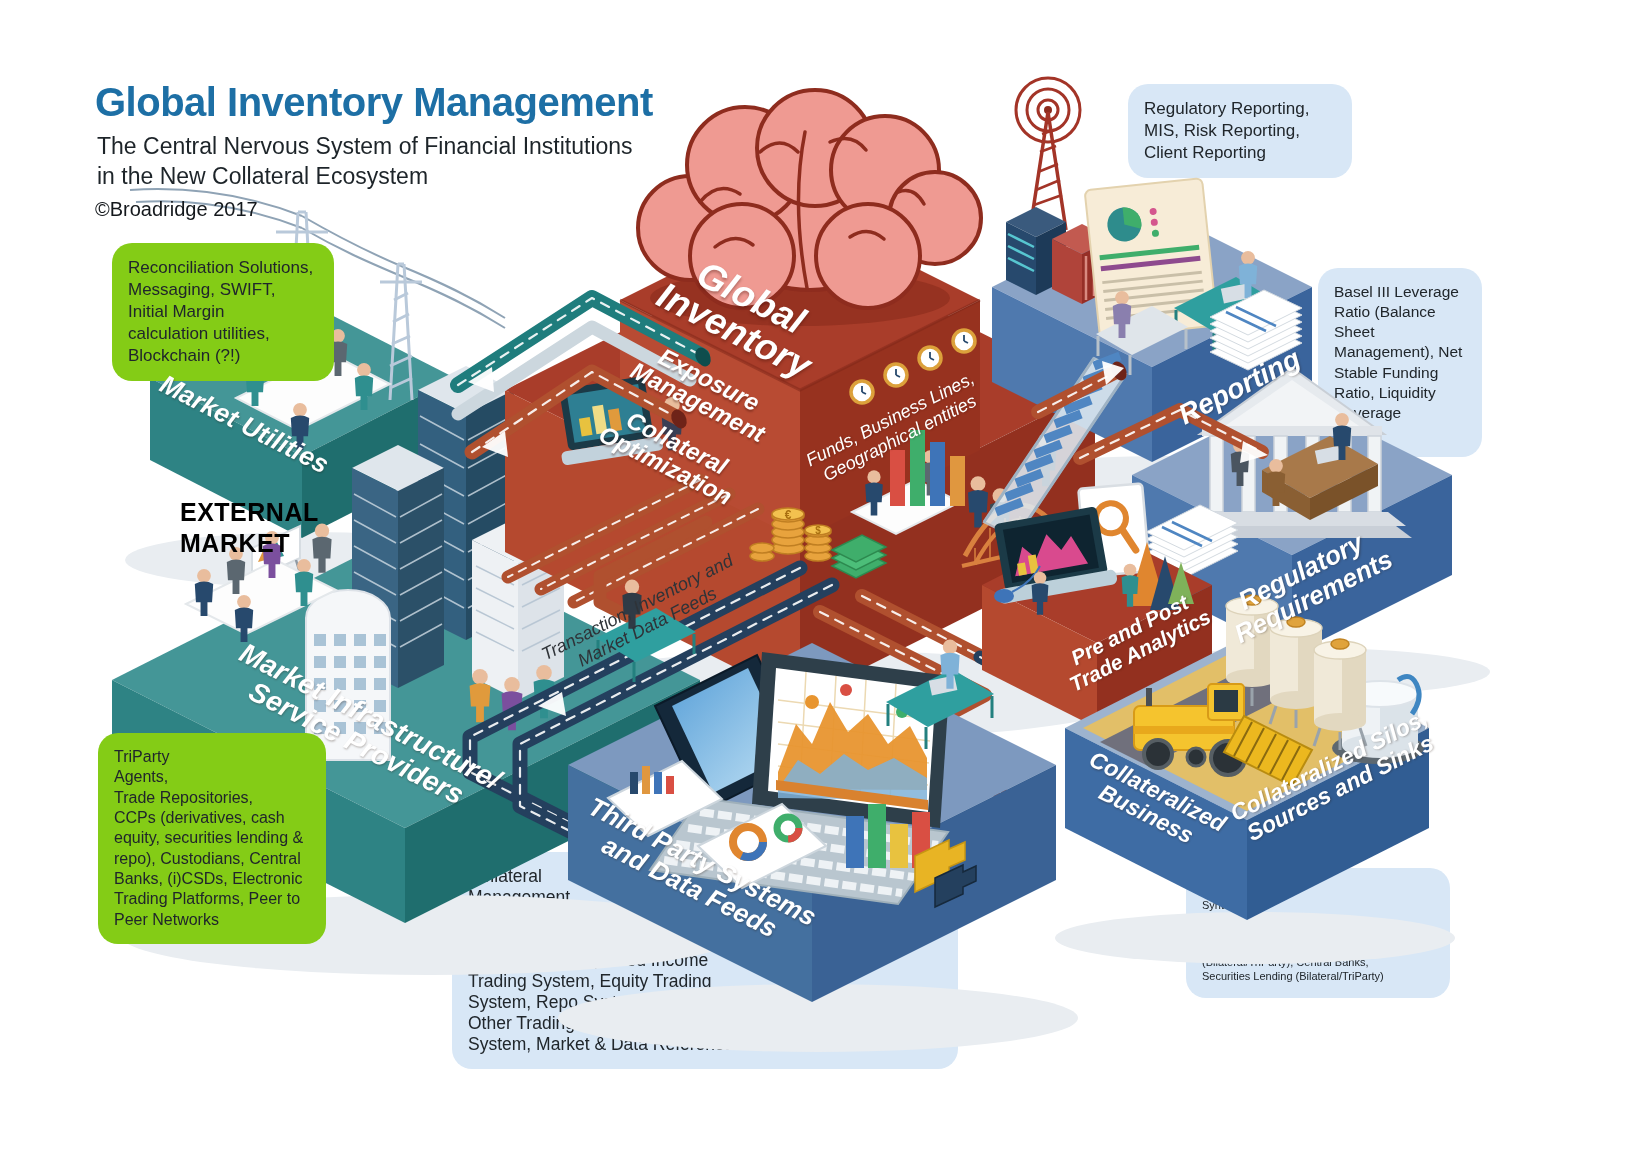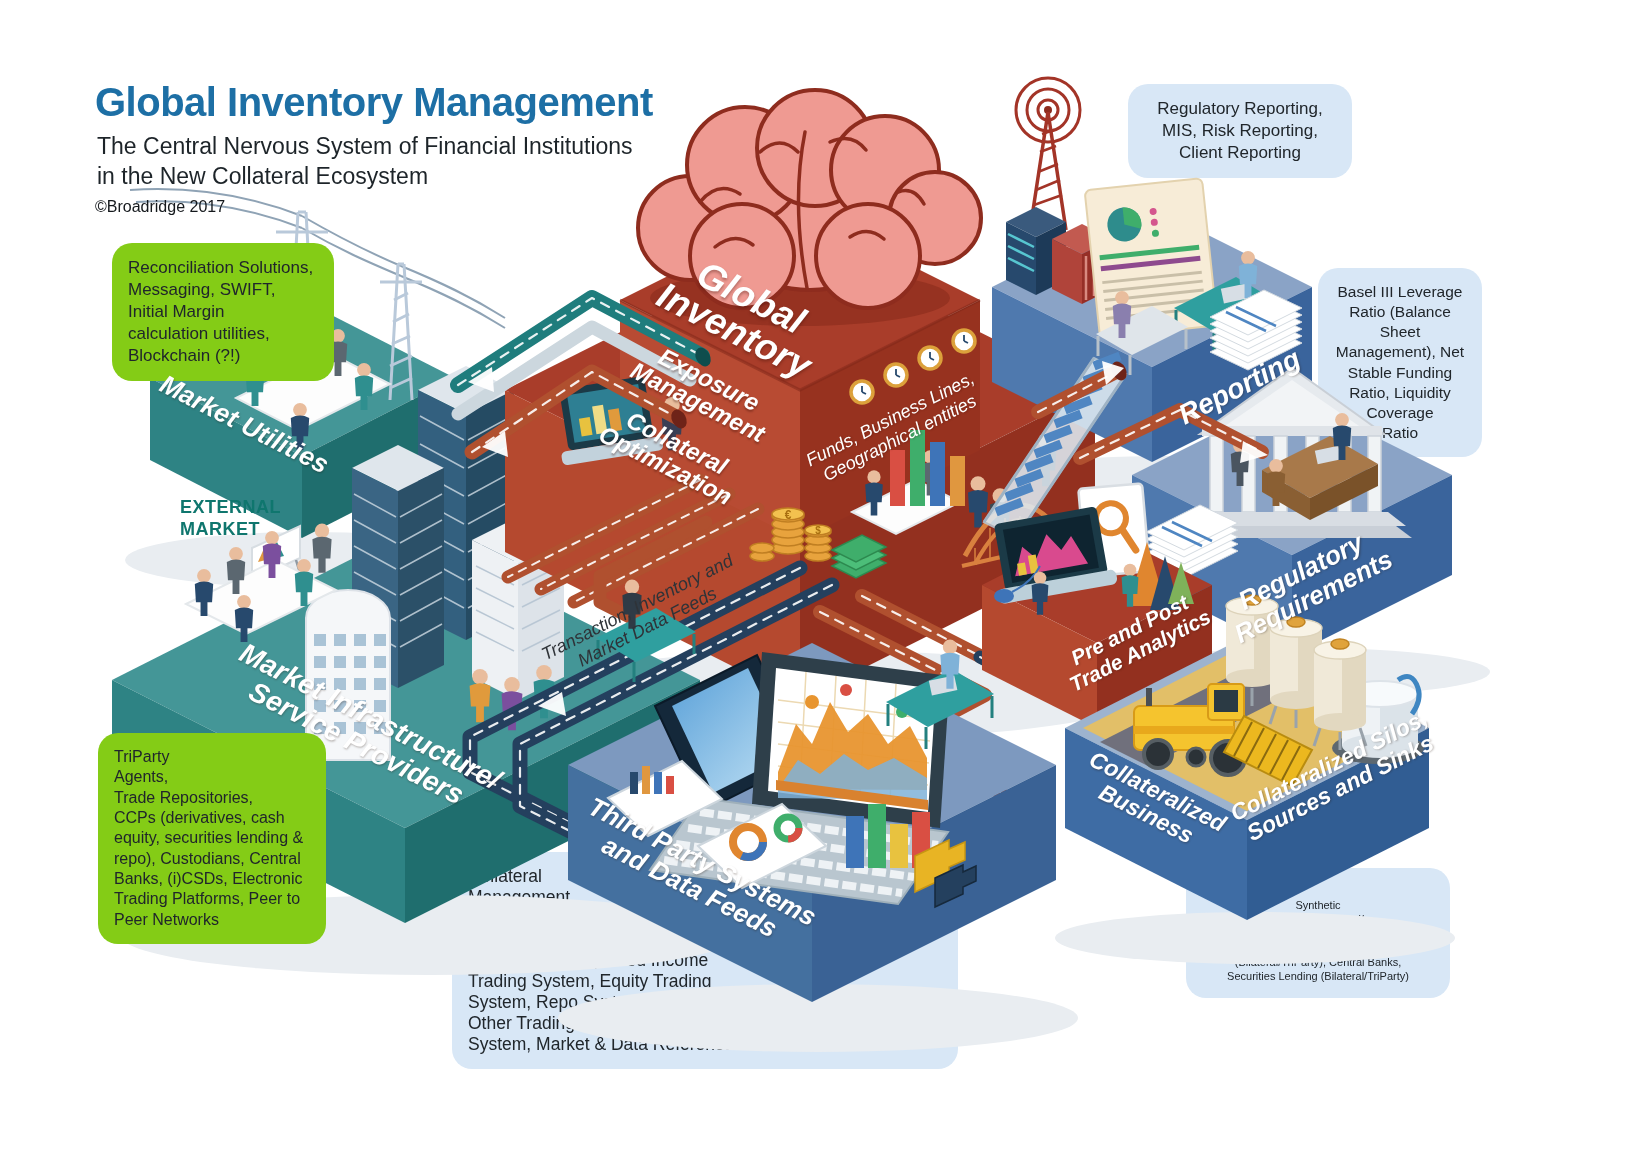--- a/index.html
+++ b/index.html
@@ -3,26 +3,26 @@
 <meta charset="utf-8">
 <style>
   html,body{margin:0;padding:0;background:#fff;}
   #canvas{position:relative;width:1630px;height:1153px;overflow:hidden;background:#ffffff;
           font-family:"Liberation Sans", sans-serif;}
   #scene{position:absolute;left:0;top:0;z-index:2;}
   .txt{position:absolute;z-index:3;}
   .behind{z-index:1;}
   .title{left:95px;top:80px;font-size:40px;font-weight:bold;color:#1d6fa5;letter-spacing:-0.5px;}
   .subtitle{left:97px;top:132px;font-size:23px;color:#1d2429;line-height:1.3;white-space:pre-line;}
-  .copyright{left:95px;top:198px;font-size:16px;color:#14181c;}
+  .copyright{left:95px;top:198px;font-size:20px;color:#14181c;}
   .callout{position:absolute;border-radius:20px;padding:14px 16px;white-space:pre-line;
            color:#20262b;line-height:1.3;}
   .callout.blue{background:#d8e7f6;}
   .callout.sage{background:#84cc16;}
-  .callout.right{text-align:center;}
+  .callout.right{text-align:left;}
   .c1{left:112px;top:243px;width:190px;font-size:17px;}
   .c2{left:98px;top:733px;width:196px;font-size:16px;line-height:1.27;}
   .c3{left:1128px;top:84px;width:192px;font-size:17px;}
   .c4{left:1318px;top:268px;width:132px;font-size:15.5px;}
   .c5{left:1186px;top:868px;width:232px;font-size:11px;padding-top:30px;}
   .c6{left:452px;top:852px;width:474px;font-size:17.5px;line-height:1.2;}
   .plabel{position:absolute;z-index:3;color:#fff;font-weight:bold;font-style:italic;
           white-space:pre-line;text-align:center;text-shadow:1px 1px 2px rgba(40,20,10,0.28);line-height:1.08;}
   .rot-sw{transform:rotate(27deg);}
   .rot-se{transform:rotate(-27deg);}
@@ -36,21 +36,21 @@
   .l-cs{left:1222px;top:752px;width:225px;font-size:23px;}
   .center-texts{left:590px;top:268px;width:230px;text-align:center;color:#fff;z-index:3;
                 transform:rotate(27deg);}
   .cb-title{font-size:37px;font-weight:bold;font-style:italic;line-height:1.0;white-space:pre-line;
             text-shadow:1px 2px 3px rgba(60,15,5,0.35);margin-bottom:24px;}
   .cb-f{font-size:24px;font-weight:bold;font-style:italic;line-height:1.06;white-space:pre-line;
         text-shadow:1px 2px 2px rgba(60,15,5,0.35);margin-bottom:20px;}
   .funds-note{left:790px;top:408px;width:210px;font-size:18px;font-style:italic;color:#fff;
               text-align:center;white-space:pre-line;z-index:3;transform:rotate(-27deg);line-height:1.15;
               text-shadow:1px 1px 2px rgba(60,15,5,0.3);}
-  .ext-market{left:180px;top:497px;font-size:18px;font-weight:bold;color:#0f766e;
+  .ext-market{left:180px;top:497px;font-size:25px;font-weight:bold;color:#000000;
               white-space:pre-line;line-height:1.22;letter-spacing:0.5px;}
   .pipe-label{left:520px;top:596px;width:245px;font-size:18px;font-style:italic;color:#2f3338;
               text-align:center;white-space:pre-line;z-index:3;transform:rotate(-27deg);line-height:1.2;}
 </style>
 </head>
 <body>
 
 <div id="canvas">
 
   <div class="callout blue right c3 behind">Regulatory Reporting,

